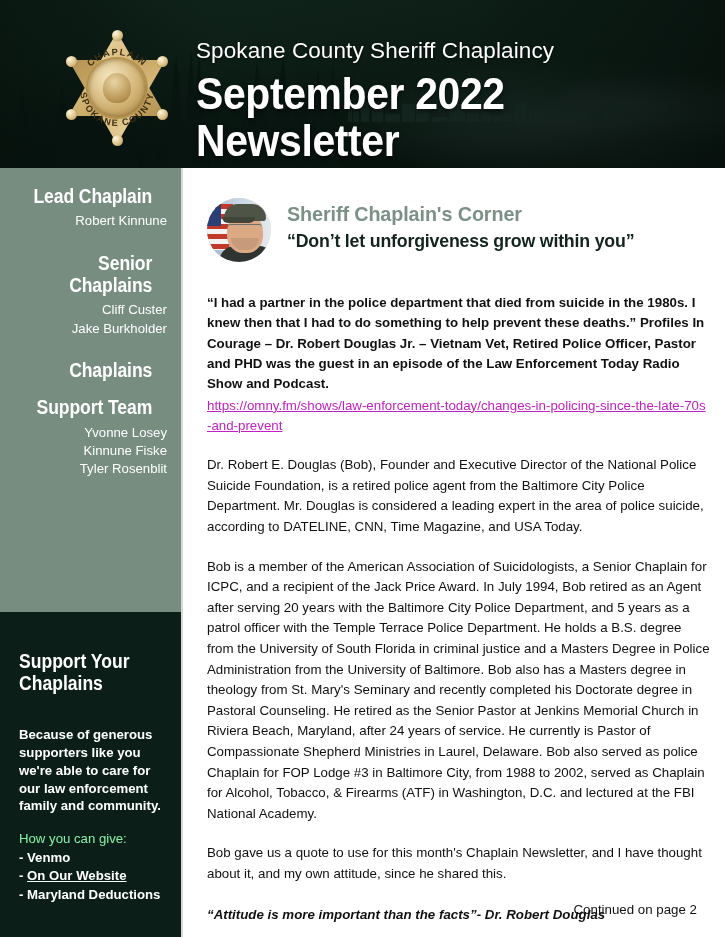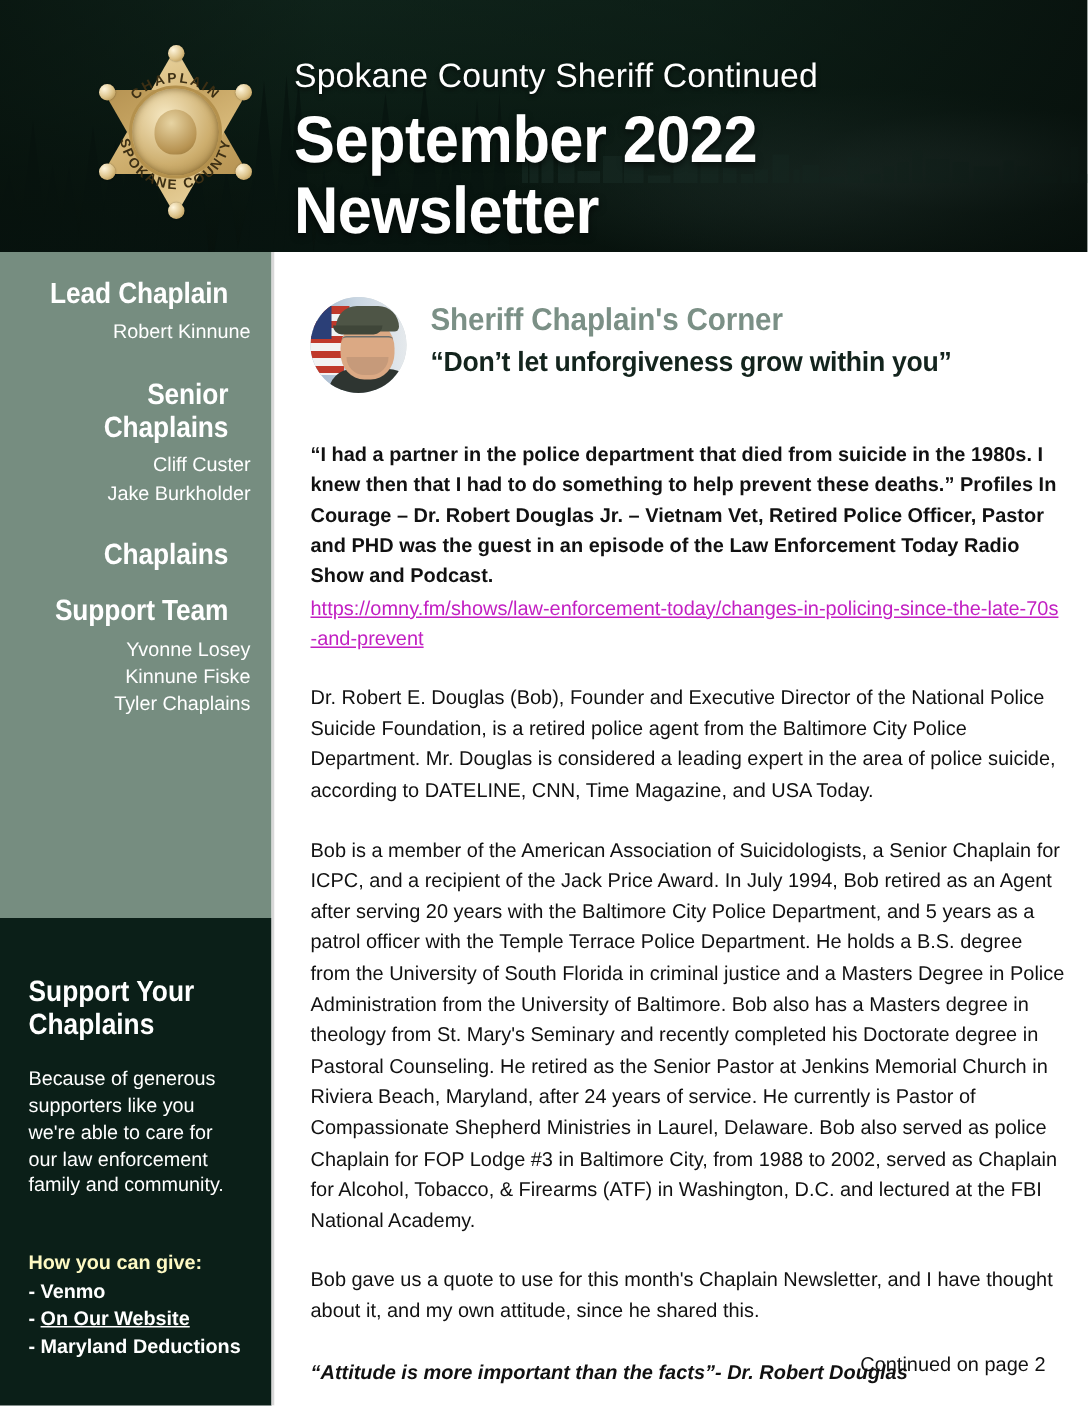--- a/index.html
+++ b/index.html
@@ -210,32 +210,32 @@
   .sb-b-inner { padding: 38px 14px 0 19px; }
   .sb-h2 {
     font-size: 19.5px;
     font-weight: 700;
     color: #ffffff;
     line-height: 1.13;
     transform: scaleX(0.9);
     transform-origin: left center;
   }
   .sb-para {
-    margin-top: 16px;
+    margin-top: 32px;
     font-size: 13.2px;
     color: #ffffff;
     line-height: 1.35;
+    font-weight: 700;
+    max-width: 142px;
+  }
+  .sb-give-h {
+    margin-top: 15px;
+    font-size: 13.2px;
+    color: #86efac;
     font-weight: 400;
-    max-width: 142px;
-  }
-  .sb-give-h {
-    margin-top: 34px;
-    font-size: 13.2px;
-    color: #fef9c3;
-    font-weight: 700;
     line-height: 1.4;
   }
   .sb-give {
     font-size: 13.2px;
     color: #ffffff;
     font-weight: 700;
     line-height: 1.42;
   }
   .sb-give a, .sb-link {
     color: #ffffff;
@@ -479,21 +479,21 @@
             <textPath href="#arcTop" startOffset="50%" text-anchor="middle" id="badgeTop">CHAPLAIN</textPath>
           </text>
           <text>
             <textPath href="#arcBot" startOffset="50%" text-anchor="middle" id="badgeBot">SPOKANE COUNTY</textPath>
           </text>
         </svg>
       </div>
     </div>
 
     <div class="head-titles">
-      <div class="head-sub">Spokane County Sheriff Continued</div>
+      <div class="head-sub">Spokane County Sheriff Chaplaincy</div>
       <div class="head-main">September 2022 Newsletter</div>
     </div>
   </div>
 
   <div class="sidebar">
     <div class="sb-top">
       <div class="sb-inner">
         <div class="sb-h lead">Lead Chaplain</div>
         <div class="sb-group">
           <div class="sb-name indent">Robert Kinnune</div>
@@ -507,21 +507,21 @@
         </div>
 
         <div class="sb-gap-lg"></div>
         <div class="sb-h">Chaplains</div>
 
         <div class="sb-gap-md"></div>
         <div class="sb-h">Support Team</div>
         <div class="sb-group">
           <div class="sb-name">Yvonne Losey</div>
           <div class="sb-name">Kinnune Fiske</div>
-          <div class="sb-name">Tyler Chaplains</div>
+          <div class="sb-name">Tyler Rosenblit</div>
         </div>
       </div>
     </div>
 
     <div class="sb-bottom">
       <div class="sb-b-inner">
         <div class="sb-h2">Support Your</div>
         <div class="sb-h2">Chaplains</div>
         <div class="sb-para">Because of generous supporters like you we're able to care for our law enforcement family and community.</div>
         <div class="sb-give-h">How you can give:</div>

